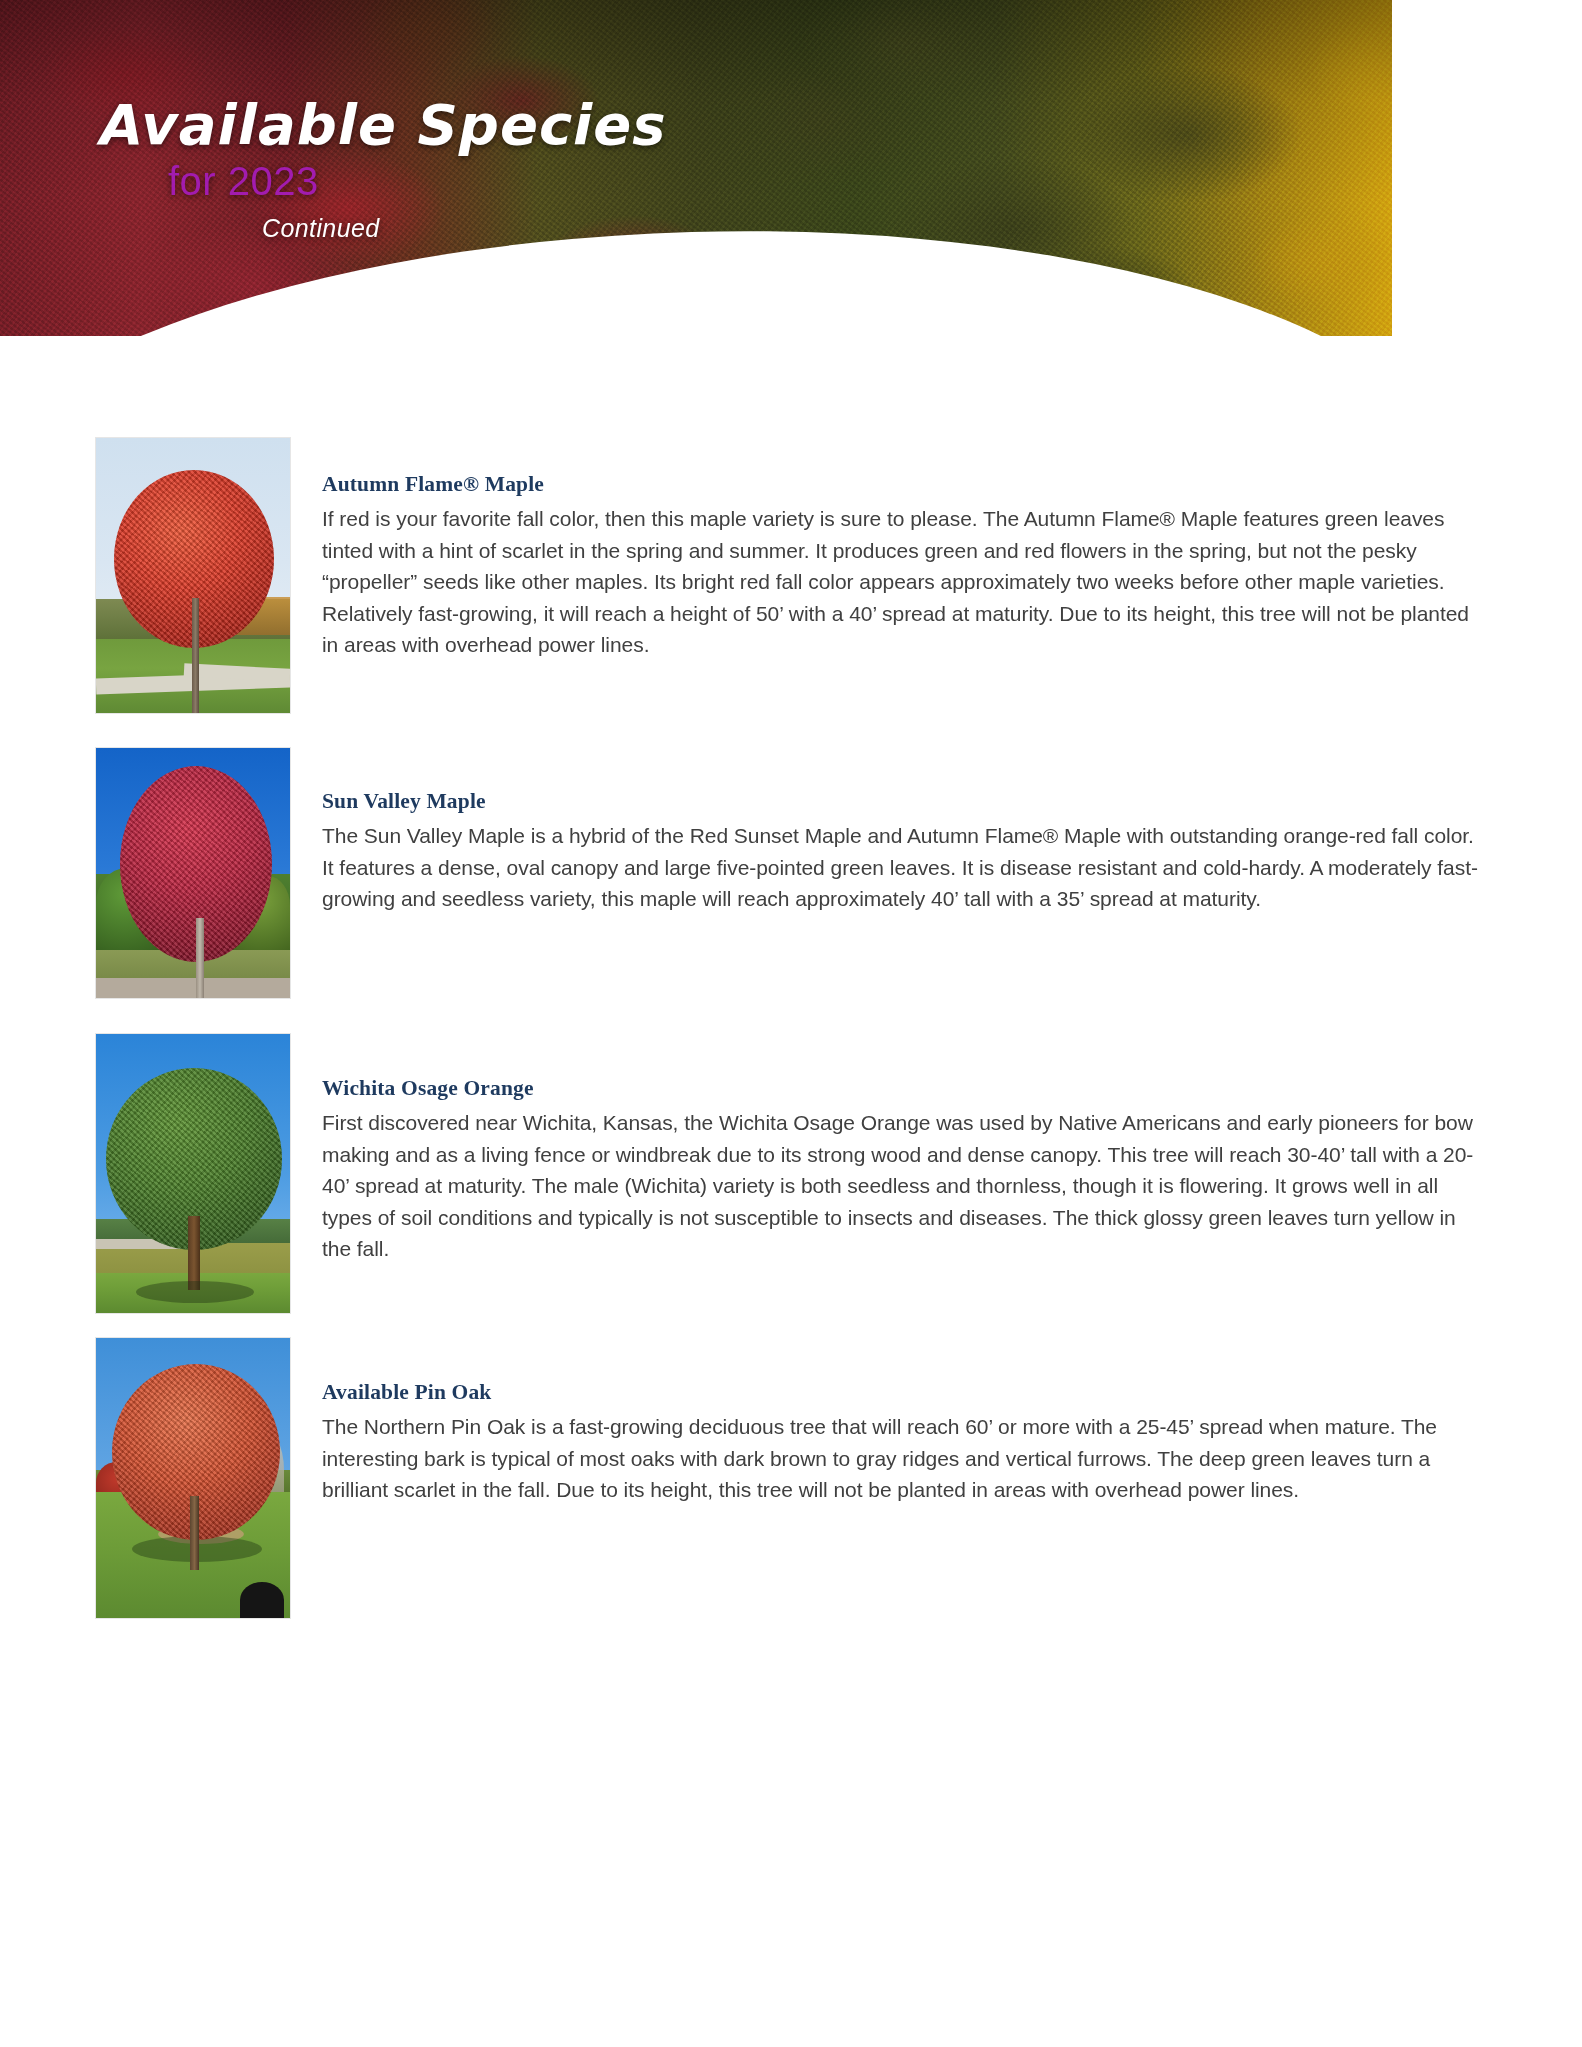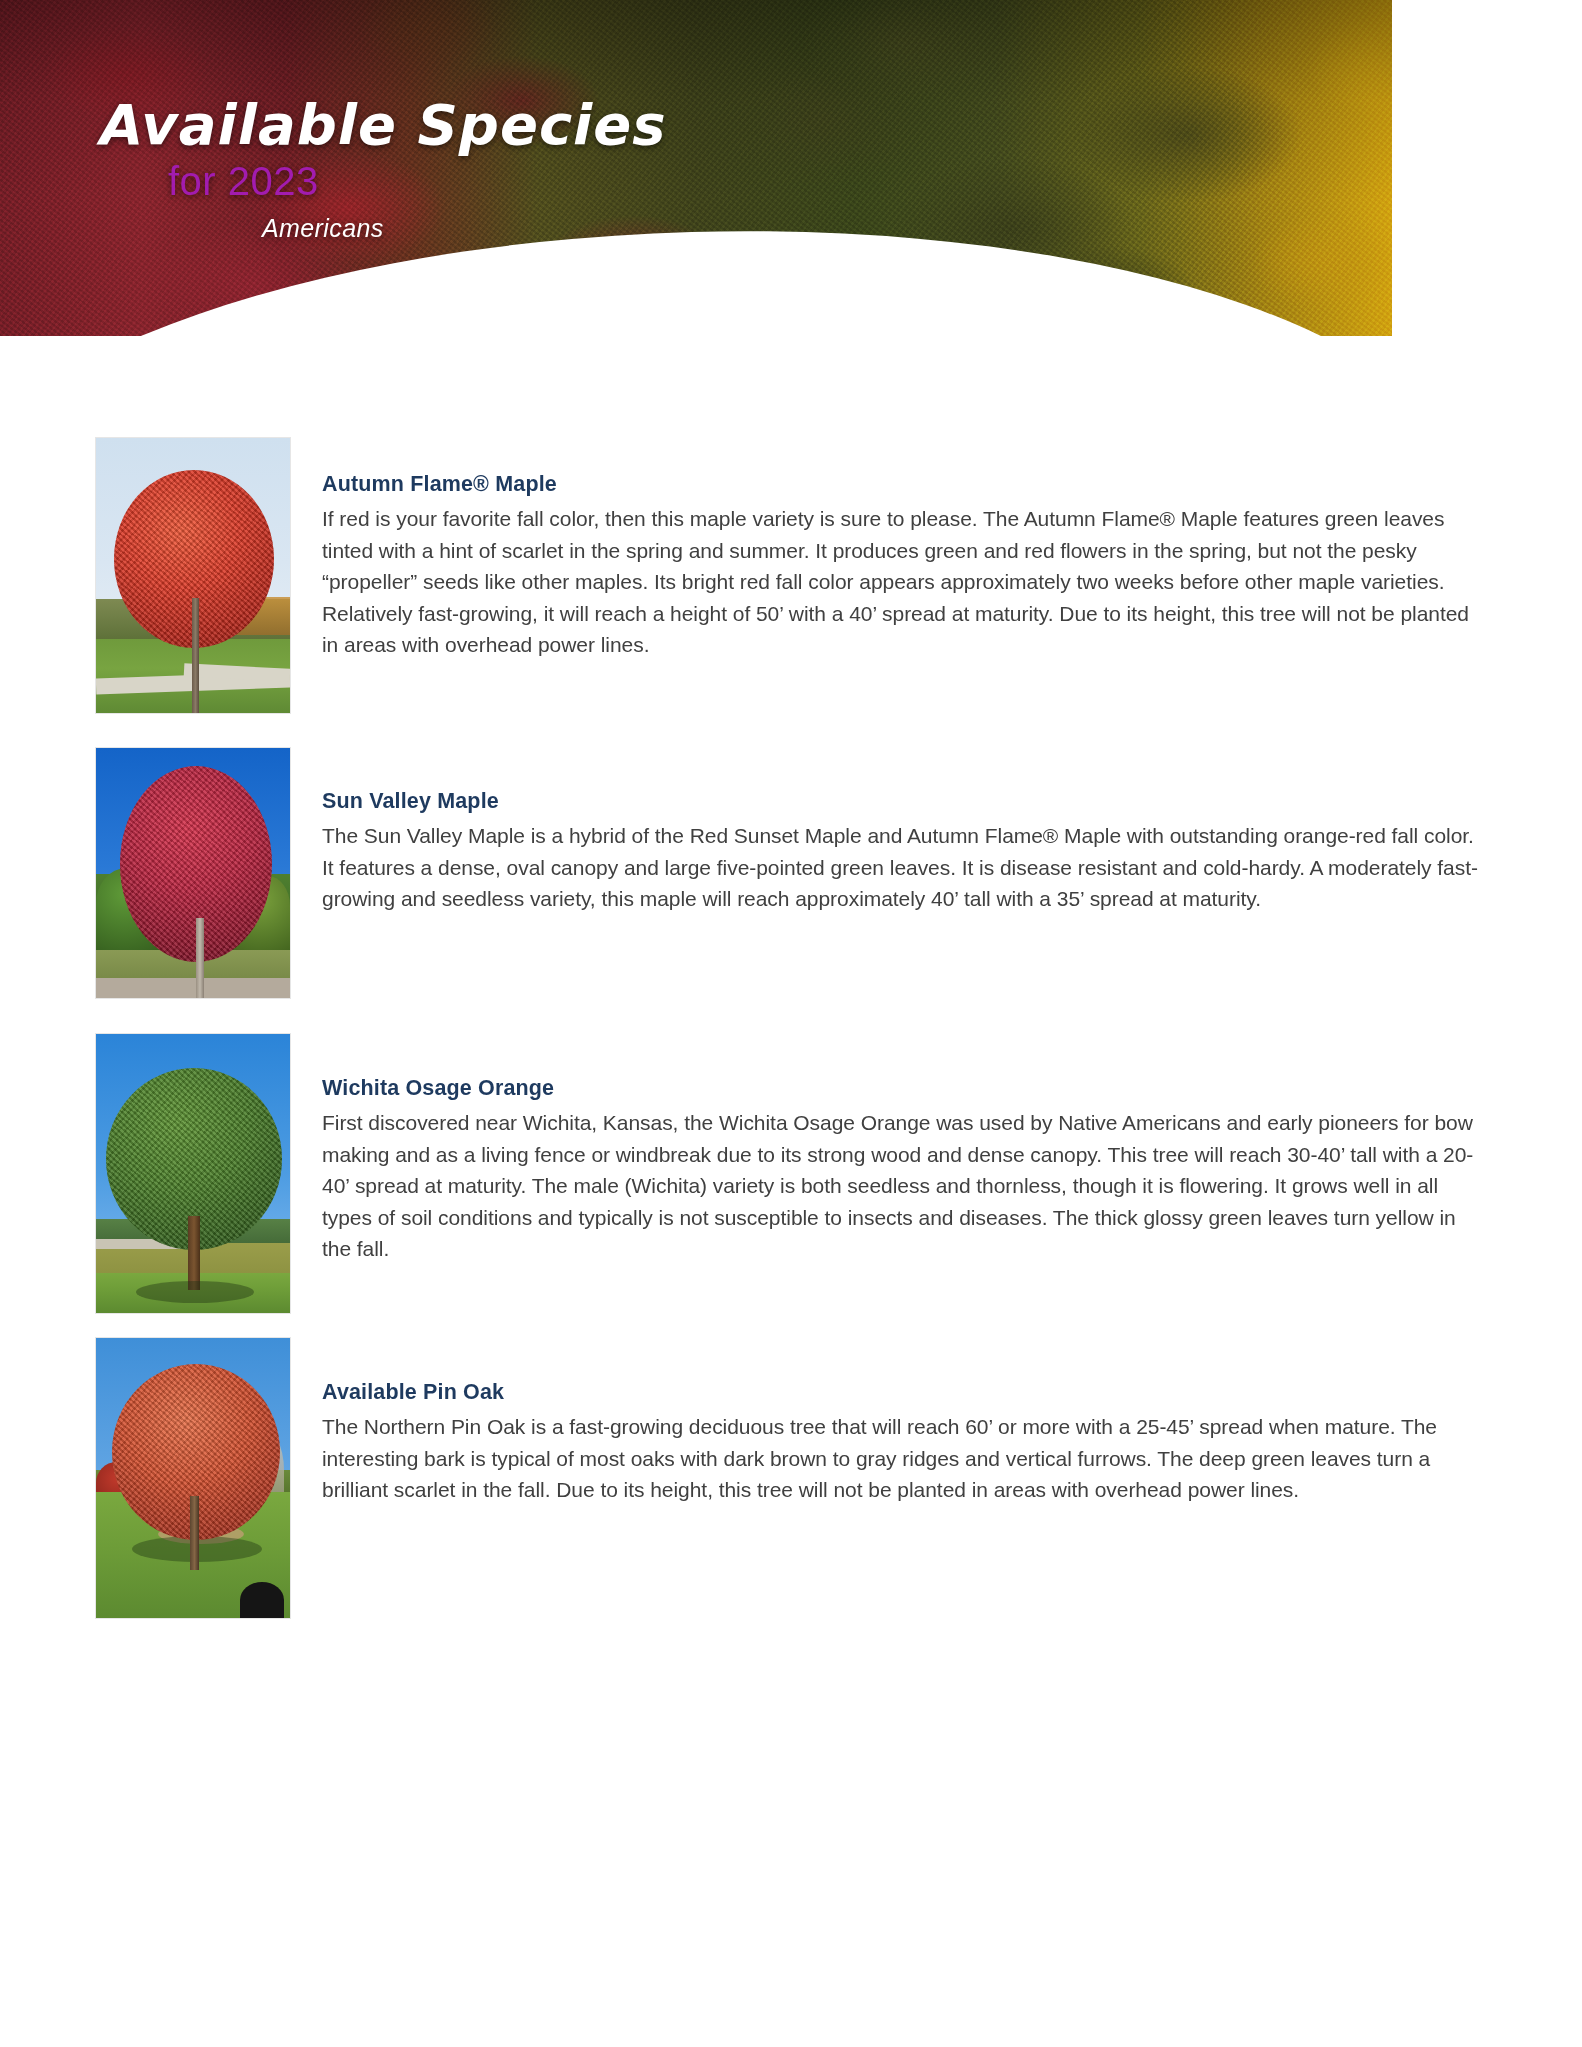--- a/index.html
+++ b/index.html
@@ -113,21 +113,21 @@
     border:1px solid #e6e6e6;
     background:#cfd8e0;
     overflow:hidden;
   }
   .species-text {
     position:absolute;
     left:322px;
     width:1162px;
   }
   .species-heading {
-    font-family:Liberation Sans, sans-serif;
+    font-family:Liberation Serif, serif;
     font-weight:bold;
     font-size:21.5px;
     color:#1e3a5f;
     letter-spacing:.15px;
     margin-bottom:6px;
   }
   .species-body {
     font-family:"Liberation Sans", sans-serif;
     font-size:21px;
     line-height:31.5px;
@@ -196,21 +196,21 @@
 
 <div id="header-banner">
   <div id="header-photo"></div>
   <div id="header-speckle"></div>
   <div id="header-shade"></div>
   <div id="header-curve"></div>
 
   <div id="header-title-block">
     <div id="header-title">Available Species</div>
     <div id="header-subtitle">for 2023</div>
-    <div id="header-continued">Americans</div>
+    <div id="header-continued">Continued</div>
   </div>
 </div>
 
 <div id="species-list">
 
   <div class="species-entry" style="top:0px;">
     <div class="species-photo" style="top:13px; height:277px;">
       <div class="scene sky-pale"></div>
       <div class="hedge" style="left:0; right:0; bottom:72px; height:42px; background:linear-gradient(180deg,#7e8a52,#5d7038);"></div>
       <div class="hedge" style="left:128px; right:0; bottom:78px; height:38px; background:linear-gradient(180deg,#c8913a,#9a6e2c); opacity:.85;"></div>

